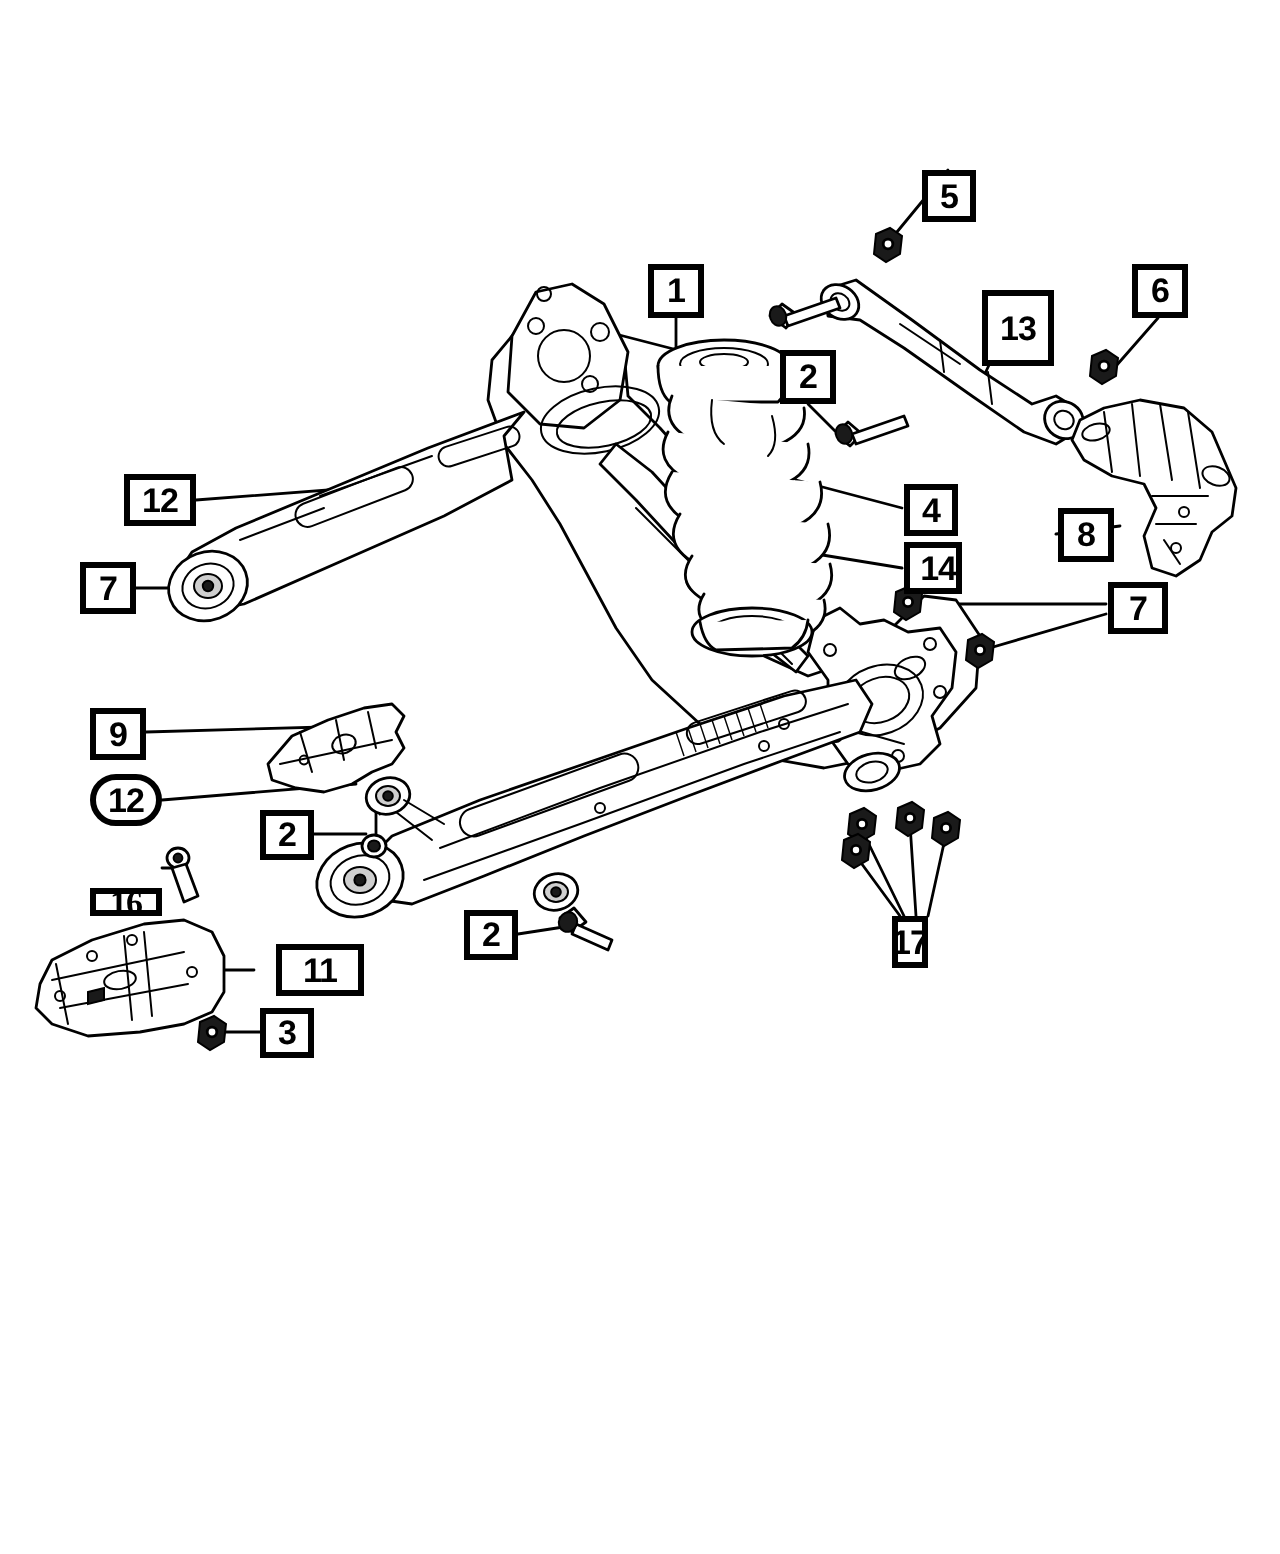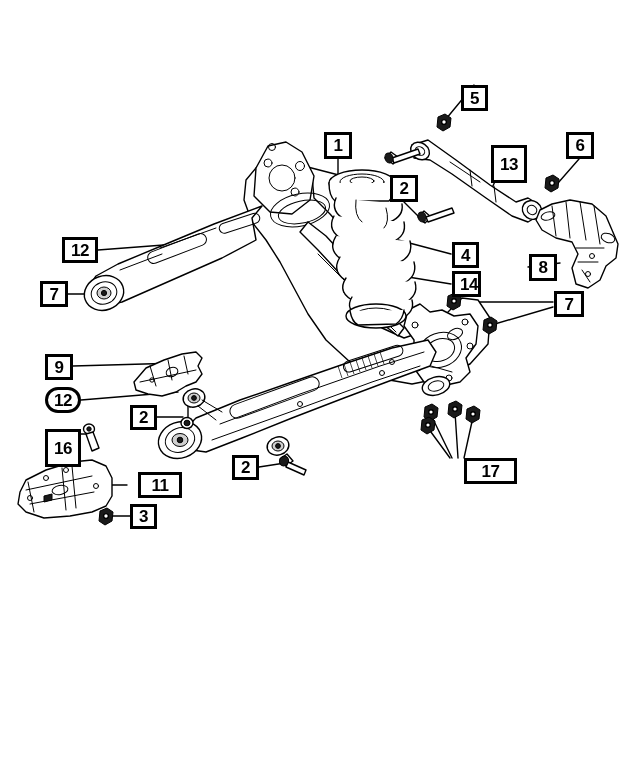--- a/index.html
+++ b/index.html
@@ -364,20 +364,20 @@
   </div>
   <div class="callout-box" style="left:491px; top:145px; width:36px; height:38px;">
     <span>13</span>
   </div>
   <div class="callout-box" style="left:452px; top:271px; width:29px; height:26px;justify-content:flex-end;">
     <span>14</span>
   </div>
   <div class="callout-box" style="left:554px; top:291px; width:30px; height:26px;">
     <span>7</span>
   </div>
-  <div class="callout-box" style="left:45px; top:429px; width:36px; height:38px;">
+  <div class="callout-box" style="left:45px; top:444px; width:36px; height:14px;font-family:Liberation Serif, serif;">
     <span>16</span>
   </div>
-  <div class="callout-box" style="left:464px; top:458px; width:53px; height:26px;">
+  <div class="callout-box" style="left:446px; top:458px; width:18px; height:26px;">
     <span>17</span>
   </div>
 
 </div>
 
 </body></html>

